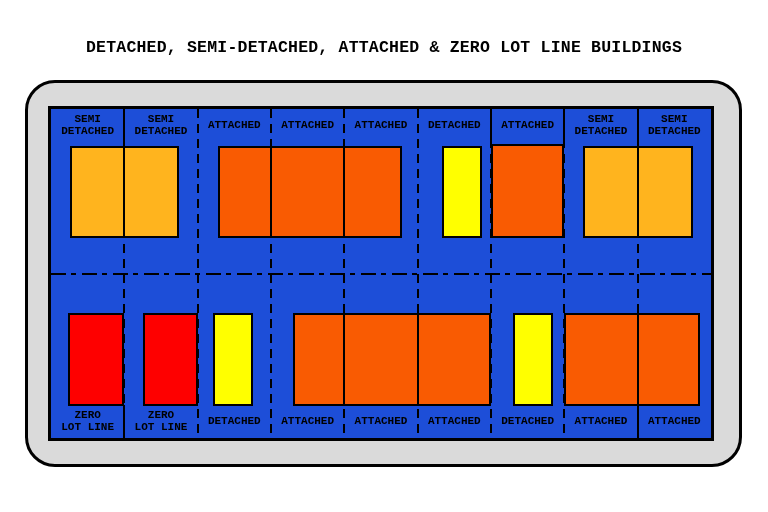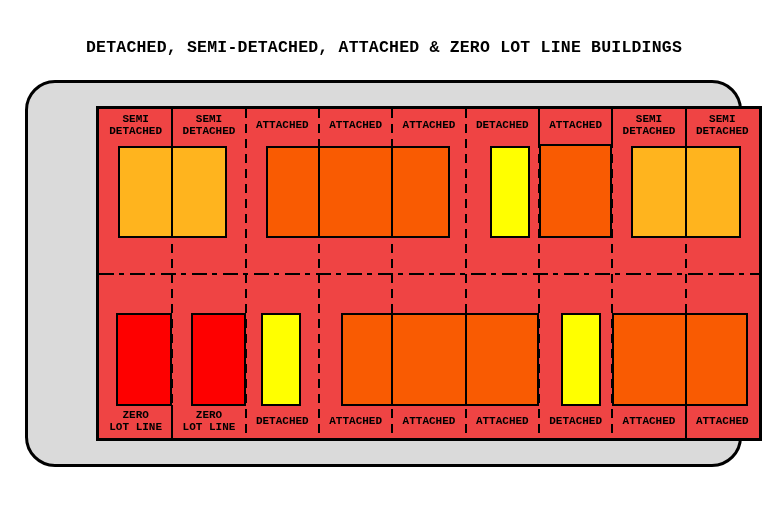--- a/index.html
+++ b/index.html
@@ -39,21 +39,21 @@
   }
   .lot-label.top { top:1px; }
   .lot-label.bottom { bottom:2px; }
 </style>
 </head>
 <body>
 
 <div class="canvas">
   <div class="title">DETACHED, SEMI-DETACHED, ATTACHED &amp; ZERO LOT LINE BUILDINGS</div>
   <div class="frame" style="background: rgb(218, 218, 218);">
-    <div class="plan" id="plan" style="background: #ef4444; margin-left: 48px;">
+    <div class="plan" id="plan" style="background: #1d4ed8;">
         <div class="lot-line" style="left: 72.33px;"></div>
         <div class="lot-line" style="left: 145.67px;"></div>
         <div class="lot-line" style="left: 219px;"></div>
         <div class="lot-line" style="left: 292.33px;"></div>
         <div class="lot-line" style="left: 365.67px;"></div>
         <div class="lot-line" style="left: 439px;"></div>
         <div class="lot-line" style="left: 512.33px;"></div>
         <div class="lot-line" style="left: 585.67px;"></div>
         <div class="solid-seg" style="left: 72.33px; top: 0px; height: 38px;"></div>
         <div class="solid-seg" style="left: 72.33px; top: 296px; height: 33px;"></div>

